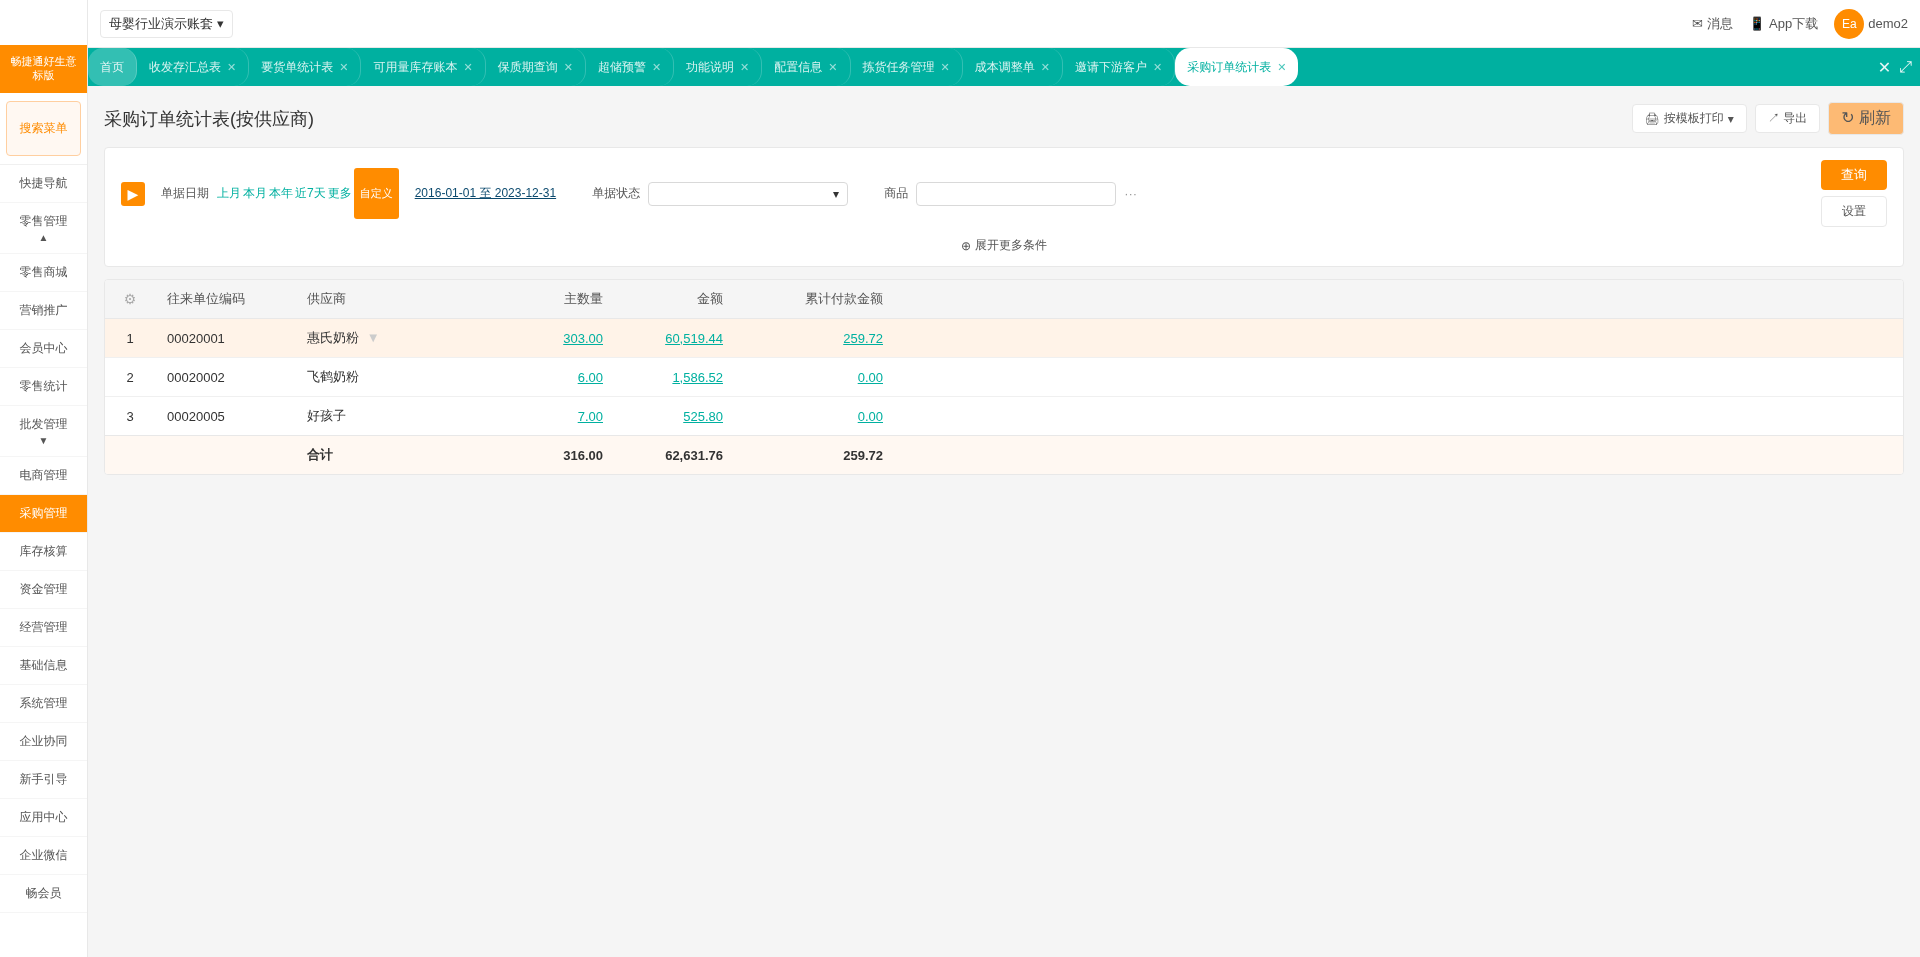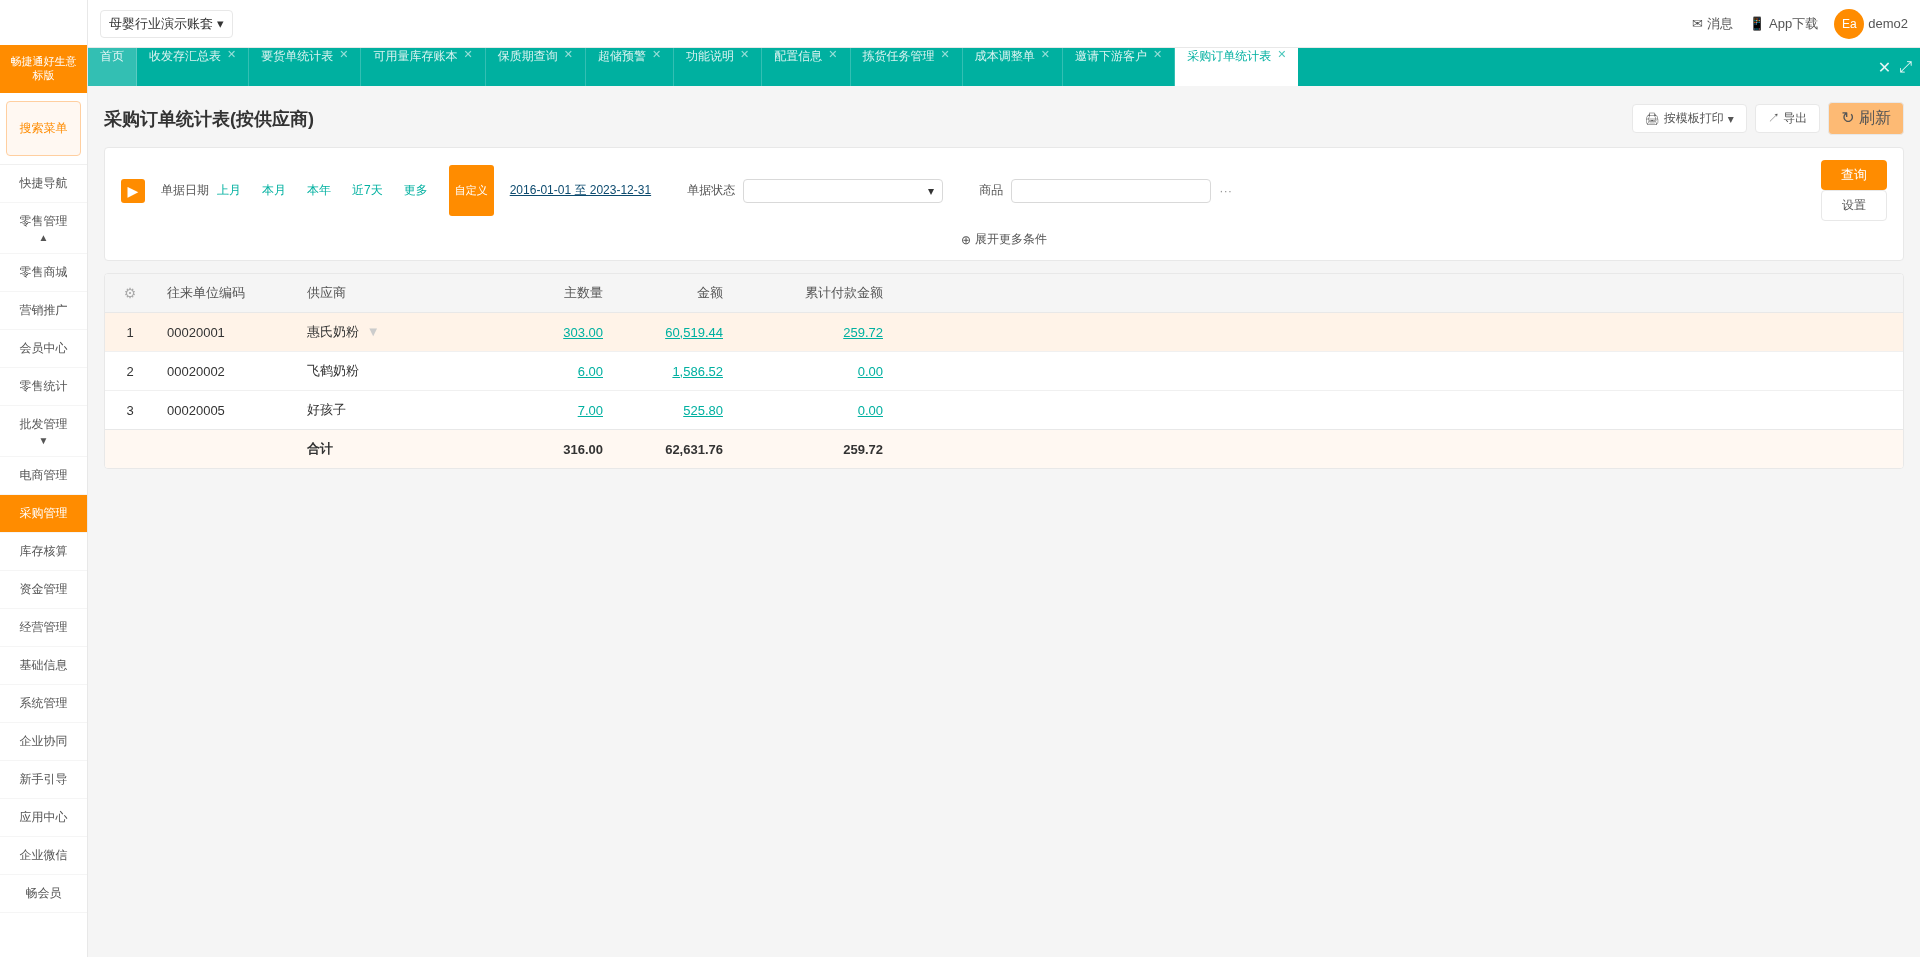--- a/index.html
+++ b/index.html
@@ -123,26 +123,28 @@
       background: #00b0a0;
       display: flex;
       align-items: center;
       flex-shrink: 0;
       overflow: hidden;
     }
     .tab-item {
       height: 100%;
       padding: 0 12px;
       display: flex;
+      align-items: center;
       gap: 6px;
       color: rgba(255,255,255,0.85);
       font-size: 12px;
       cursor: pointer;
       white-space: nowrap;
       border-right: 1px solid rgba(255,255,255,0.2);
+      border-radius: 15px;
     }
     .tab-item.active { background: #fff; color: #00b0a0; border-right: none; }
     .tab-item .tab-close {
       font-size: 11px;
       opacity: 0.7;
       color: inherit;
     }
     .tab-item.home { background: rgba(255,255,255,0.2); }
     .tabbar-right {
       margin-left: auto;
@@ -167,21 +169,21 @@
 
     
     .page-header {
       display: flex;
       align-items: center;
       justify-content: space-between;
       margin-bottom: 12px;
     }
     .page-title {
       font-size: 18px;
-      font-weight: bold;
+      font-weight: normal;
       color: #333;
     }
     .page-actions {
       display: flex;
       align-items: center;
       gap: 8px;
     }
     .btn-template {
       border: 1px solid #e8e8e8;
       background: #fff;
@@ -233,21 +235,21 @@
       gap: 8px;
     }
     .filter-label {
       color: #555;
       font-size: 12px;
       white-space: nowrap;
     }
     .date-shortcuts {
       display: flex;
       align-items: center;
-      gap: 21px;
+      gap: 2px;
     }
     .date-shortcut {
       color: #00b0a0;
       font-size: 12px;
       cursor: pointer;
     }
     .date-custom-badge {
       background: #ff8c00;
       color: #fff;
       font-size: 11px;
@@ -304,20 +306,21 @@
       background: #fff;
       border-radius: 4px;
       padding: 6px 14px;
       font-size: 12px;
       cursor: pointer;
       color: #555;
     }
     .filter-actions {
       display: flex;
       flex-direction: column;
+      gap: 6px;
       margin-left: auto;
     }
     .filter-ellipsis {
       color: #999;
       font-size: 13px;
       cursor: pointer;
     }
 
     
     .table-container {

